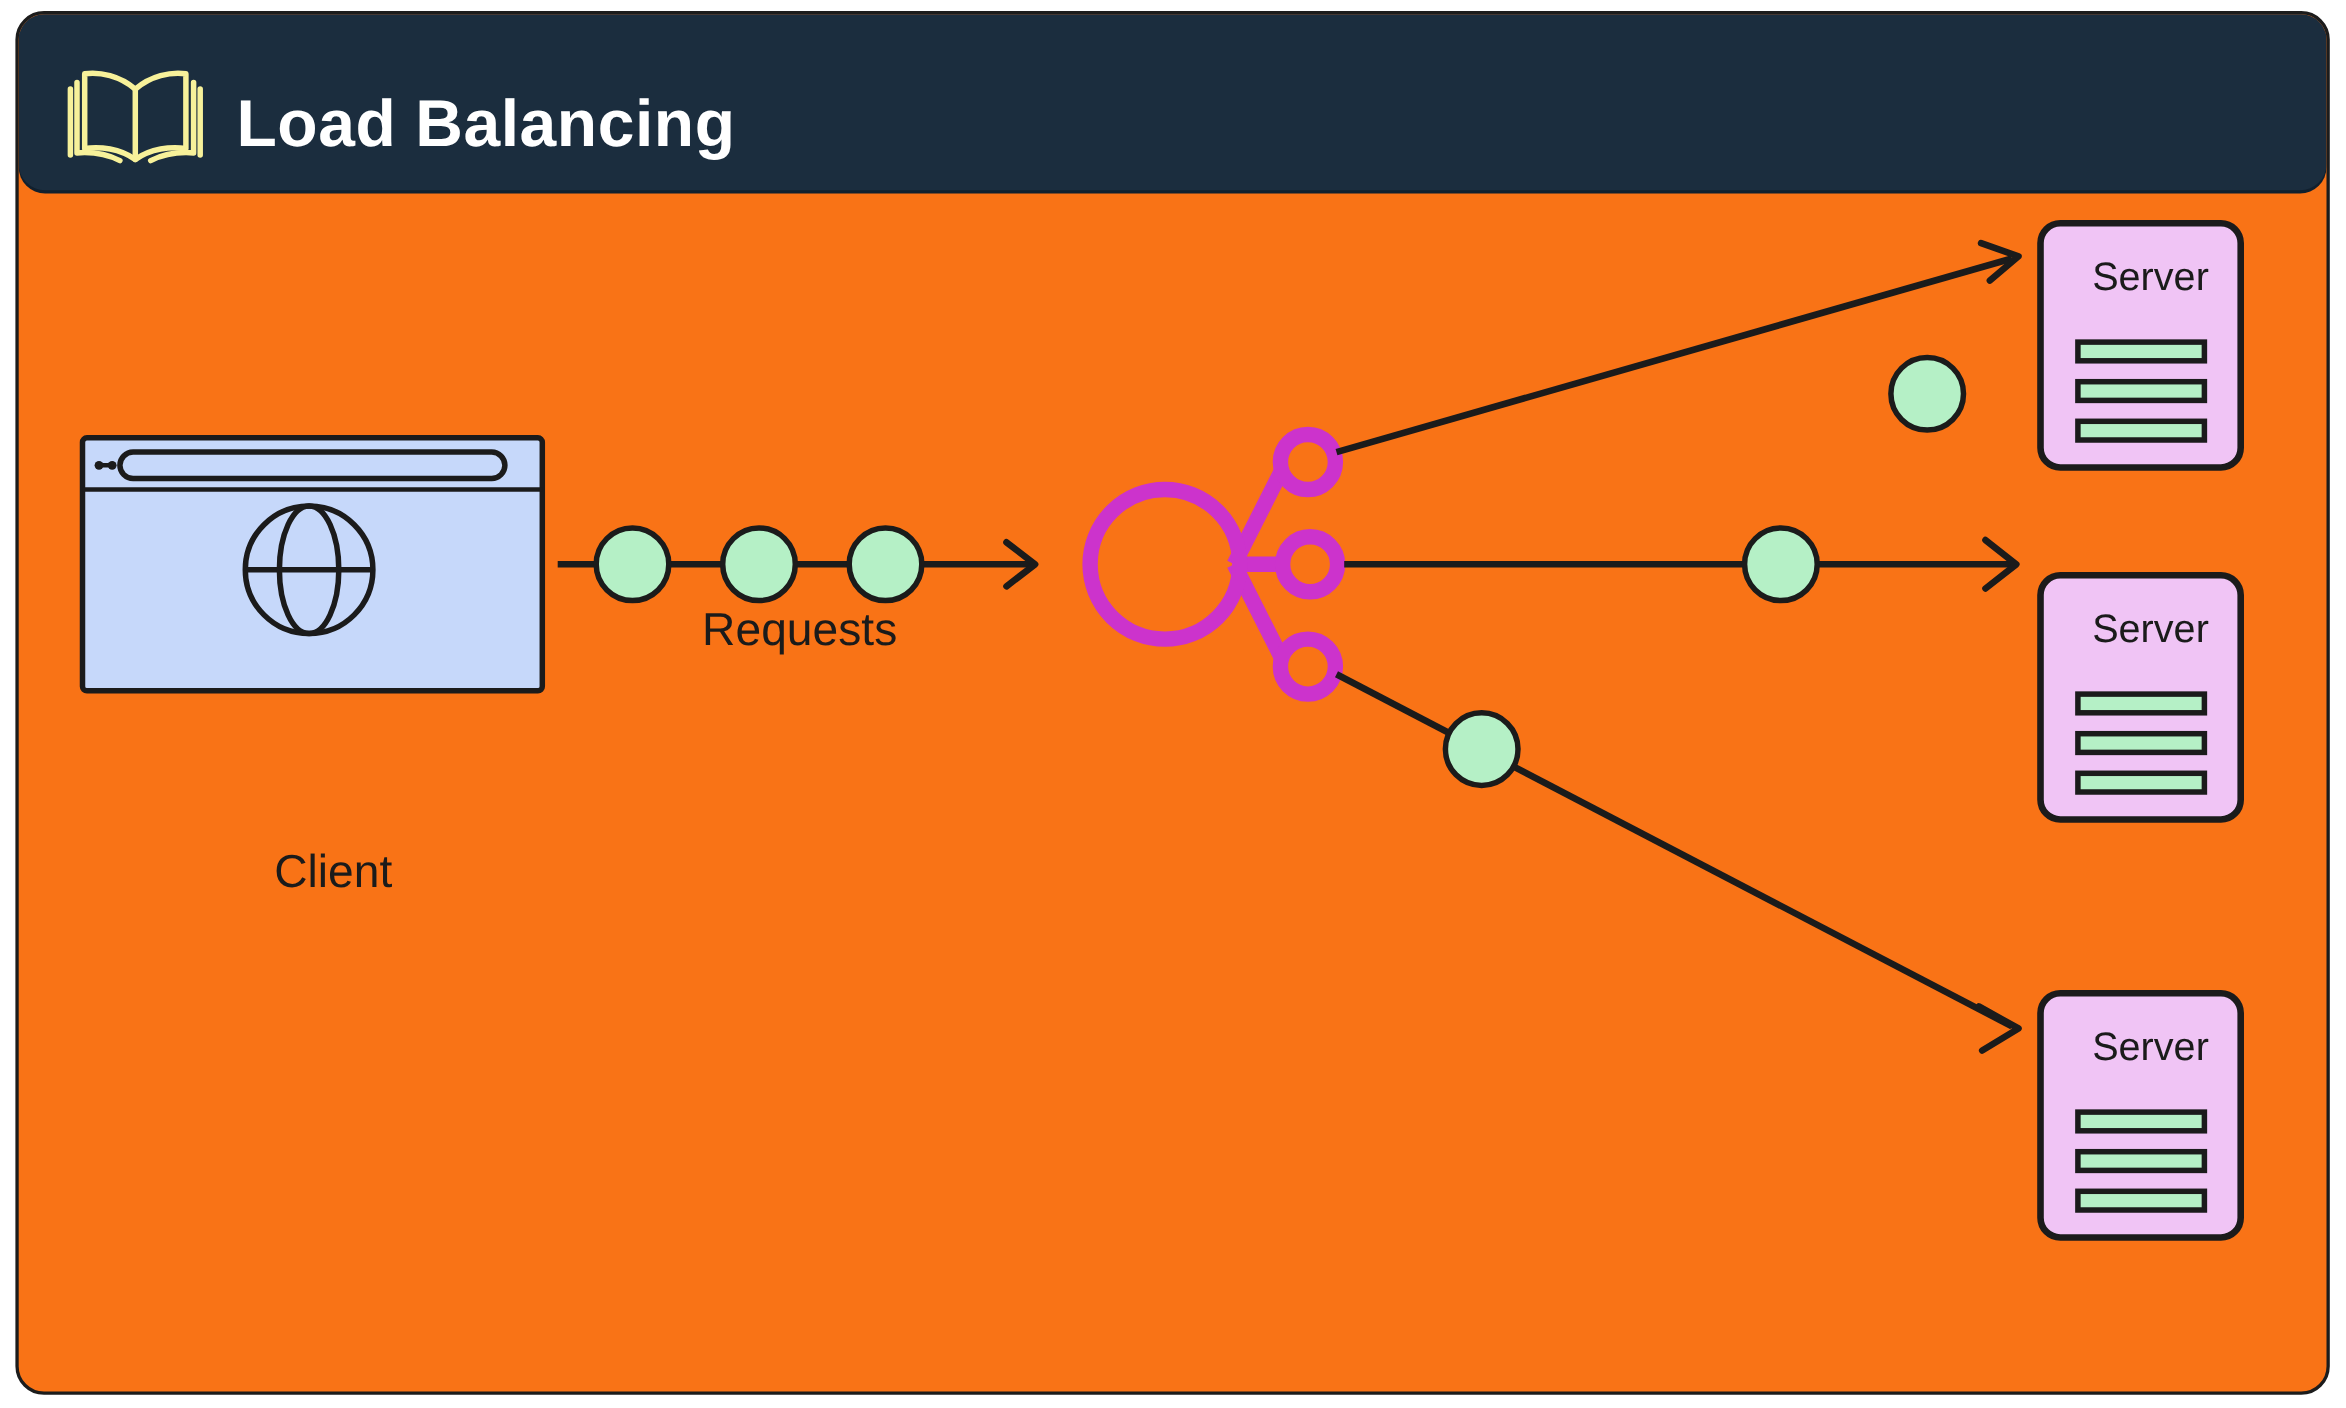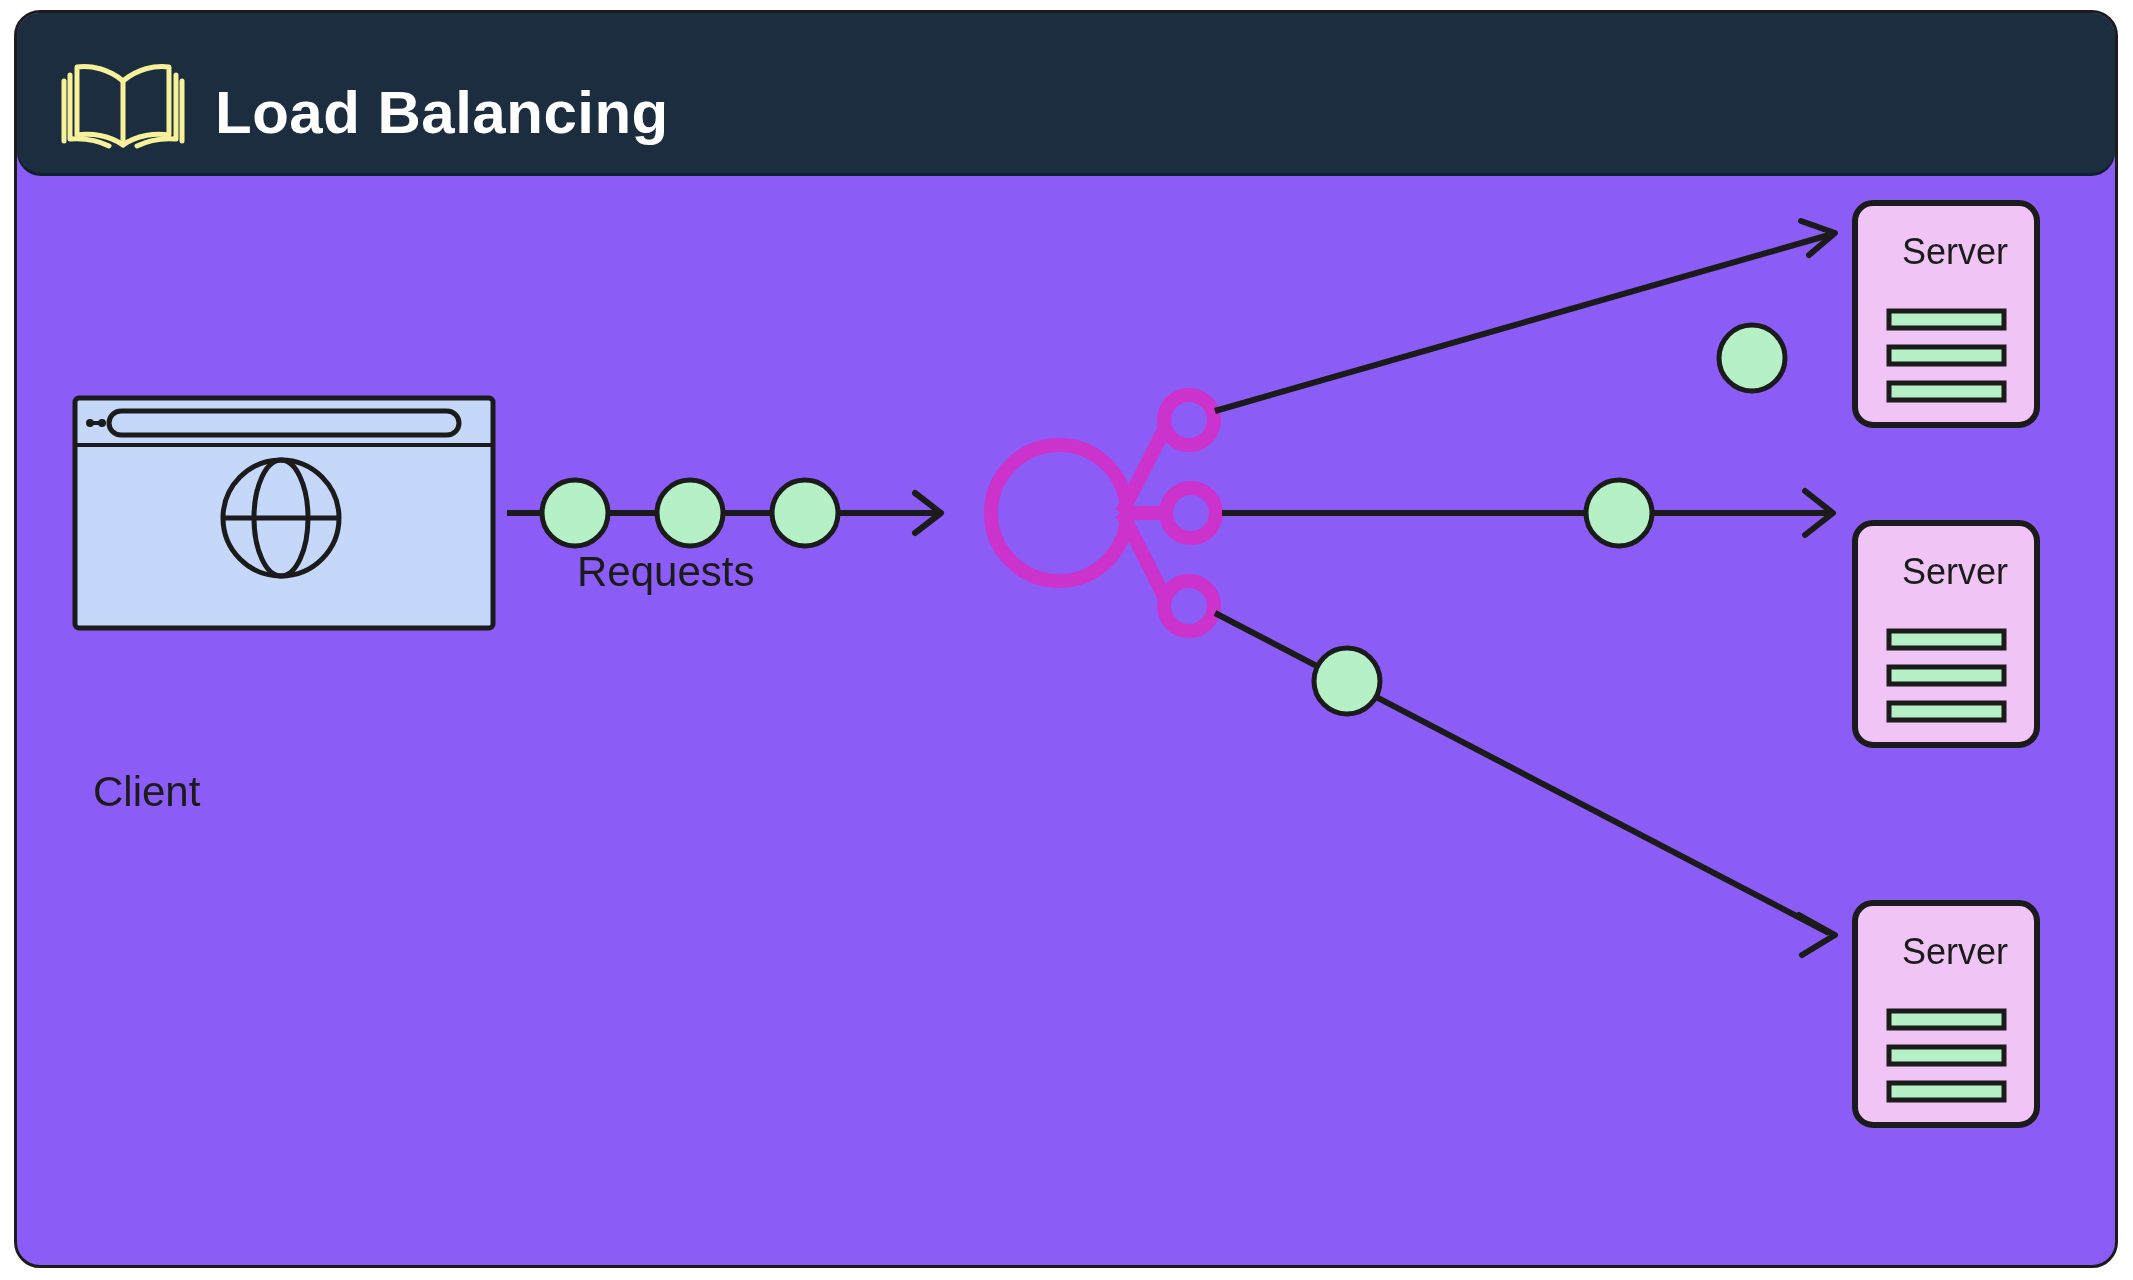--- a/index.html
+++ b/index.html
@@ -6,21 +6,21 @@
   html, body {
     width: 2133px; height: 1280px;
     background: #ffffff;
     font-family: "Liberation Sans", sans-serif;
     overflow: hidden;
   }
   #card {
     position: absolute;
     left: 14px; top: 10px;
     width: 2104px; height: 1258px;
-    background: #8b5cf6;
+    background: #f97316;
     border: 3px solid #1c1c1c;
     border-radius: 26px;
     overflow: hidden;
   }
   #header {
     position: absolute;
     left: 0px; top: -30px;
     width: 2098px; height: 190px;
     background: #1b2d3e;
     border-radius: 0 0 24px 24px;
@@ -44,20 +44,21 @@
     left: 0; top: 160px;
     width: 2098px; height: 1090px;
   }
   svg.layer { position: absolute; left: 0; top: 0; width: 100%; height: 100%; }
 
   .node-label {
     position: absolute;
     font-size: 40px;
     color: #1b1b1b;
     white-space: nowrap;
+    text-align: center;
   }
   #client-label { left: 76px; top: 595px; width: 420px; font-size: 42px; }
   #requests-label { left: 560px; top: 375px; width: 300px; font-size: 42px; }
   .server-label {
     position: absolute;
     width: 180px;
     text-align: center;
     font-size: 36px;
     color: #1b1b1b;
   }

